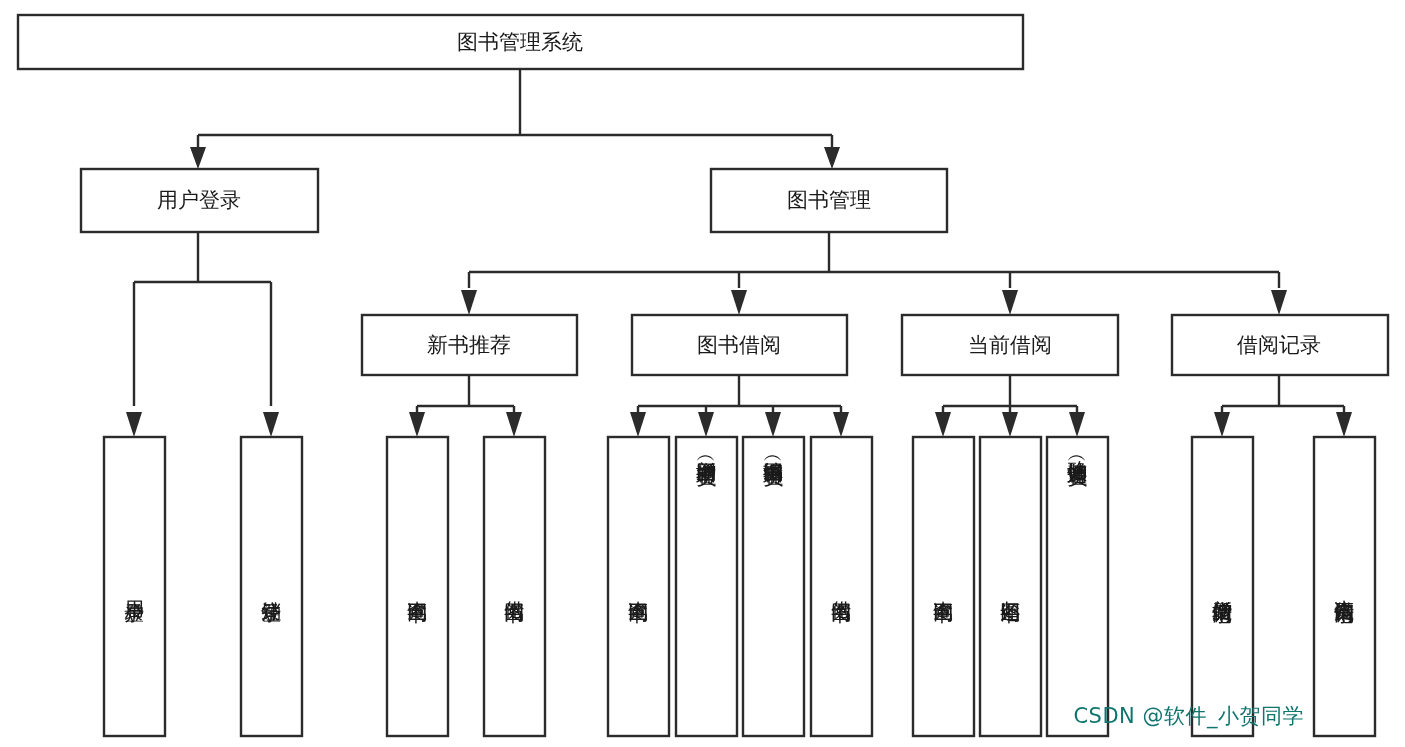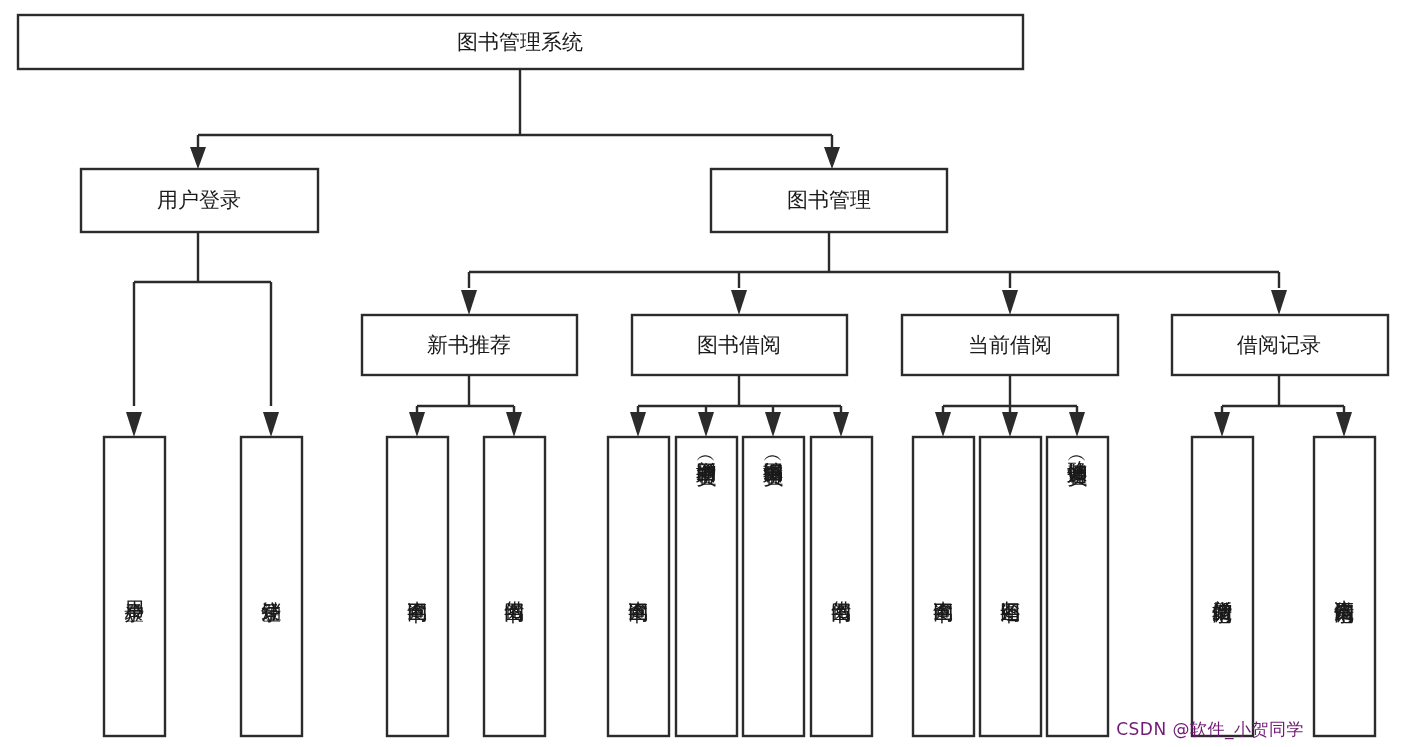--- a/index.html
+++ b/index.html
@@ -62,24 +62,24 @@
     text-align: center;
     white-space: nowrap;
     display: flex;
     align-items: center;
     justify-content: center;
     pointer-events: none;
   }
   .watermark {
     position: absolute;
     right: 14px;
-    bottom: 6px;
+    bottom: 17px;
     font-family: "DejaVu Sans", "Liberation Sans", sans-serif;
-    font-size: 17px;
-    color: #701a75;
+    font-size: 21px;
+    color: #0f766e;
     white-space: nowrap;
     letter-spacing: 0.5px;
   }
 </style>
 </head>
 <body>
 
 <div id="diagram-root">
 
   <svg id="diagram-svg" viewBox="0 0 1405 747">

